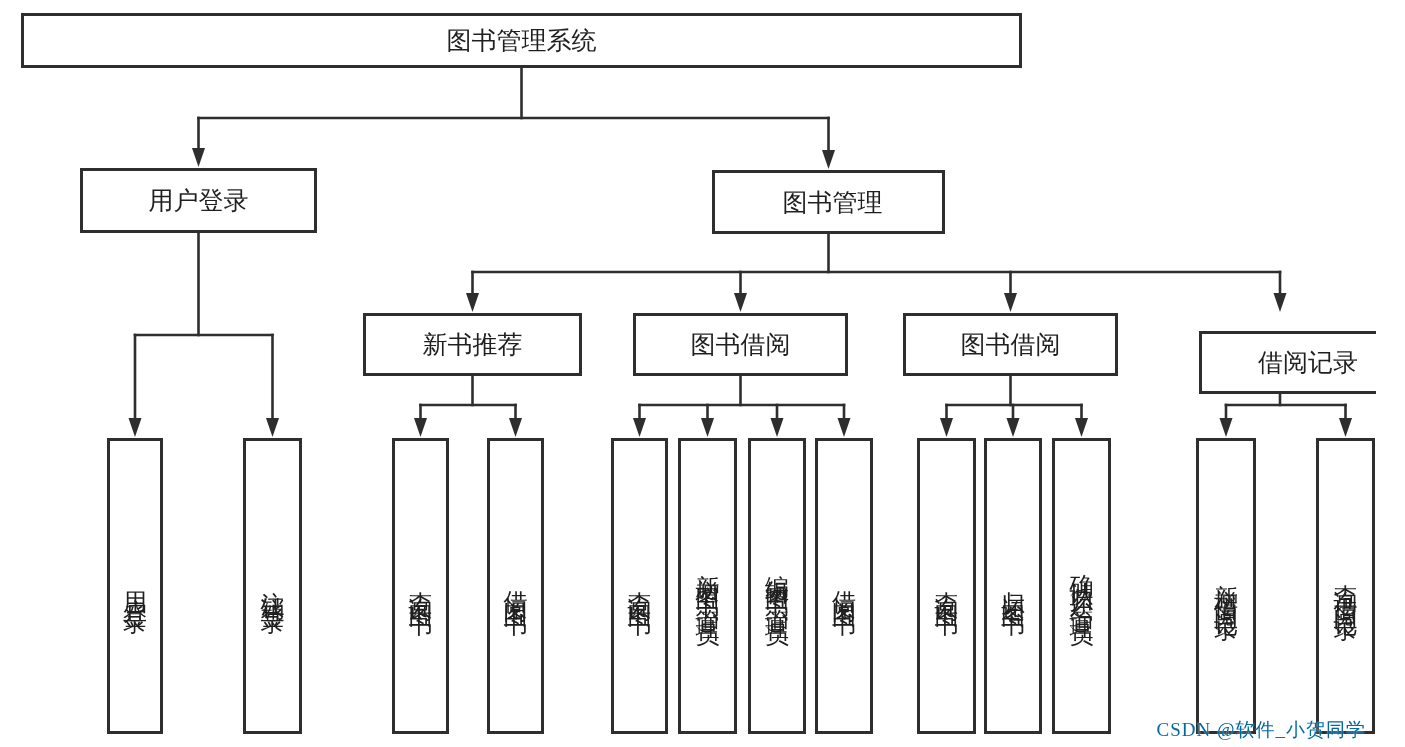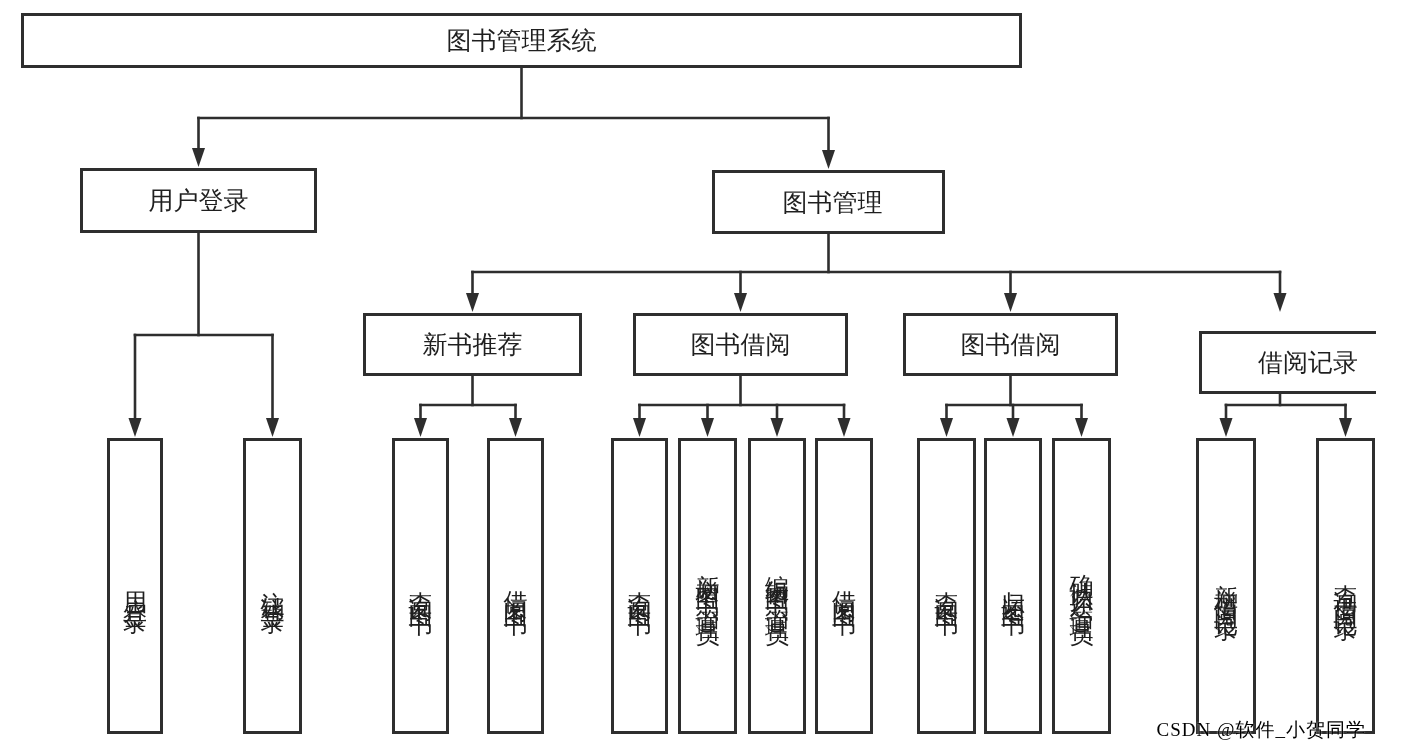--- a/index.html
+++ b/index.html
@@ -143,14 +143,14 @@
   <div class="node v" style="left: 1052px; top: 438px; width: 59px; height: 296px;">
       <span>确认归还（管理员）</span>
     </div>
   <div class="node v" style="left: 1196px; top: 438px; width: 60px; height: 296px;">
       <span>新增借阅记录</span>
     </div>
   <div class="node v" style="left: 1316px; top: 438px; width: 59px; height: 296px;">
       <span>查询借阅记录</span>
     </div>
 
-  <div class="watermark" style="color: #000000;">CSDN @软件_小贺同学</div>
+  <div class="watermark" style="color: #0369a1;">CSDN @软件_小贺同学</div>
 </div>
 
 </body></html>

